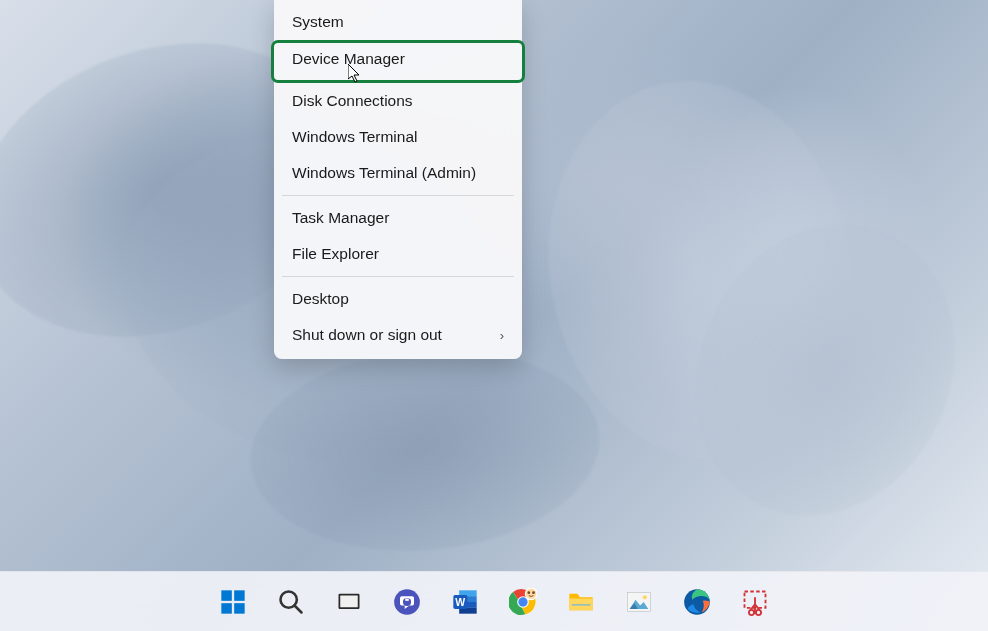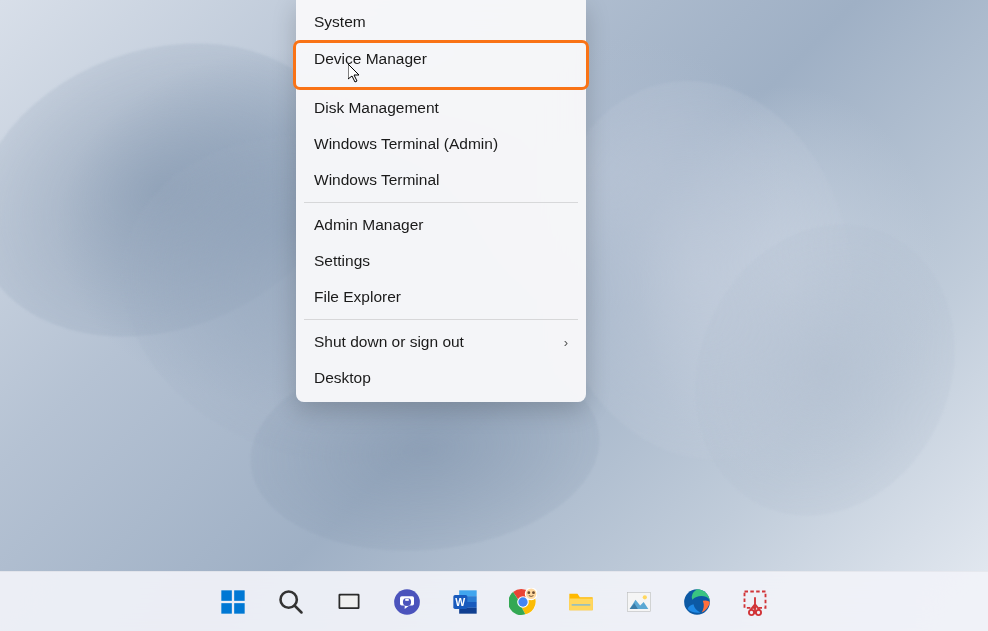--- a/index.html
+++ b/index.html
@@ -38,47 +38,47 @@
     }
     
     .swirl1 { width: 380px; height: 280px; top: 50px; left: -30px; background: radial-gradient(ellipse, rgba(120,140,165,0.5), transparent); transform: rotate(-20deg); }
     .swirl2 { width: 420px; height: 320px; top: 140px; left: 120px; background: radial-gradient(ellipse, rgba(160,175,195,0.6), transparent); transform: rotate(15deg); }
     .swirl3 { width: 300px; height: 380px; top: 80px; left: 550px; background: radial-gradient(ellipse, rgba(195,205,220,0.7), transparent); transform: rotate(-10deg); }
     .swirl4 { width: 250px; height: 300px; top: 220px; left: 700px; background: radial-gradient(ellipse, rgba(175,188,205,0.6), transparent); transform: rotate(25deg); }
     .swirl5 { width: 350px; height: 200px; top: 350px; left: 250px; background: radial-gradient(ellipse, rgba(115,135,160,0.4), transparent); transform: rotate(-5deg); }
     
     .context-menu {
       position: absolute;
-      left: 296px;
+      left: 274px;
       top: 0;
-      width: 290px;
+      width: 248px;
       background: rgba(248, 248, 250, 0.96);
       backdrop-filter: blur(20px);
       border-radius: 0 0 8px 8px;
       box-shadow: 0 8px 24px rgba(0,0,0,0.18);
       padding: 4px 0 6px 0;
       z-index: 100;
     }
     
     .menu-item {
       padding: 9px 18px 9px 18px;
       font-size: 15.5px;
       color: #1a1a1a;
       cursor: default;
       position: relative;
       display: flex;
       align-items: center;
       justify-content: space-between;
     }
     
     .menu-item.highlighted {
-      border: 3px solid #f97316;
+      border: 3px solid #15803d;
       border-radius: 7px;
       margin: 0 -3px;
-      padding: 7px 18px 19px 18px;
+      padding: 7px 18px 12px 18px;
     }
     
     .menu-separator {
       height: 1px;
       background: rgba(0,0,0,0.12);
       margin: 4px 8px;
     }
     
     .submenu-arrow {
       font-size: 13px;
@@ -137,45 +137,42 @@
 </div>
 
 <div class="context-menu" id="context-menu">
     <div class="menu-item">
       <span>System</span>
     </div>
     <div class="menu-item highlighted">
       <span>Device Manager</span>
     </div>
     <div class="menu-item">
-      <span>Disk Management</span>
+      <span>Disk Connections</span>
+    </div>
+    <div class="menu-item">
+      <span>Windows Terminal</span>
     </div>
     <div class="menu-item">
       <span>Windows Terminal (Admin)</span>
     </div>
-    <div class="menu-item">
-      <span>Windows Terminal</span>
-    </div>
     <div class="menu-separator"></div>
     <div class="menu-item">
-      <span>Admin Manager</span>
-    </div>
-    <div class="menu-item">
-      <span>Settings</span>
+      <span>Task Manager</span>
     </div>
     <div class="menu-item">
       <span>File Explorer</span>
     </div>
     <div class="menu-separator"></div>
+    <div class="menu-item">
+      <span>Desktop</span>
+    </div>
     <div class="menu-item">
       <span>Shut down or sign out</span>
       <span class="submenu-arrow">›</span>
-    </div>
-    <div class="menu-item">
-      <span>Desktop</span>
     </div>
   </div>
 
 <div class="cursor-pointer">
   <svg width="16" height="20" viewBox="0 0 16 20">
     <path d="M0 0 L0 15 L4 12 L7 18 L9 17 L6 11 L11 11 Z" fill="white" stroke="black" stroke-width="1"></path>
   </svg>
 </div>
 
 <div class="taskbar">

